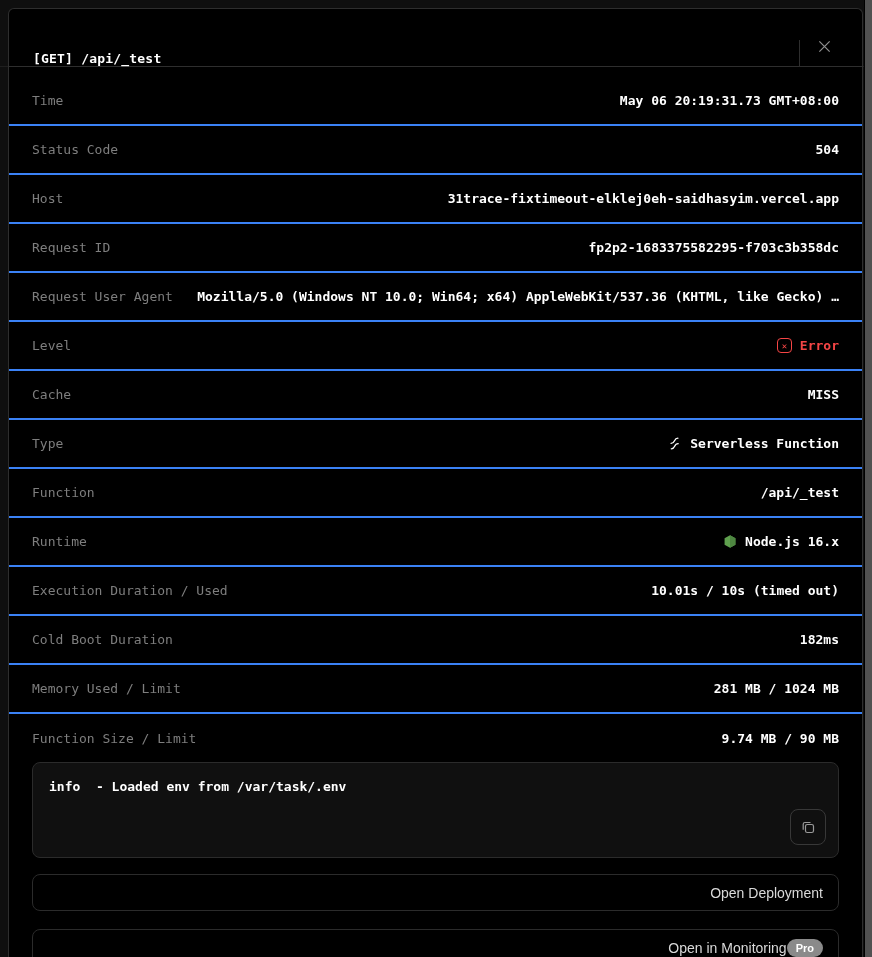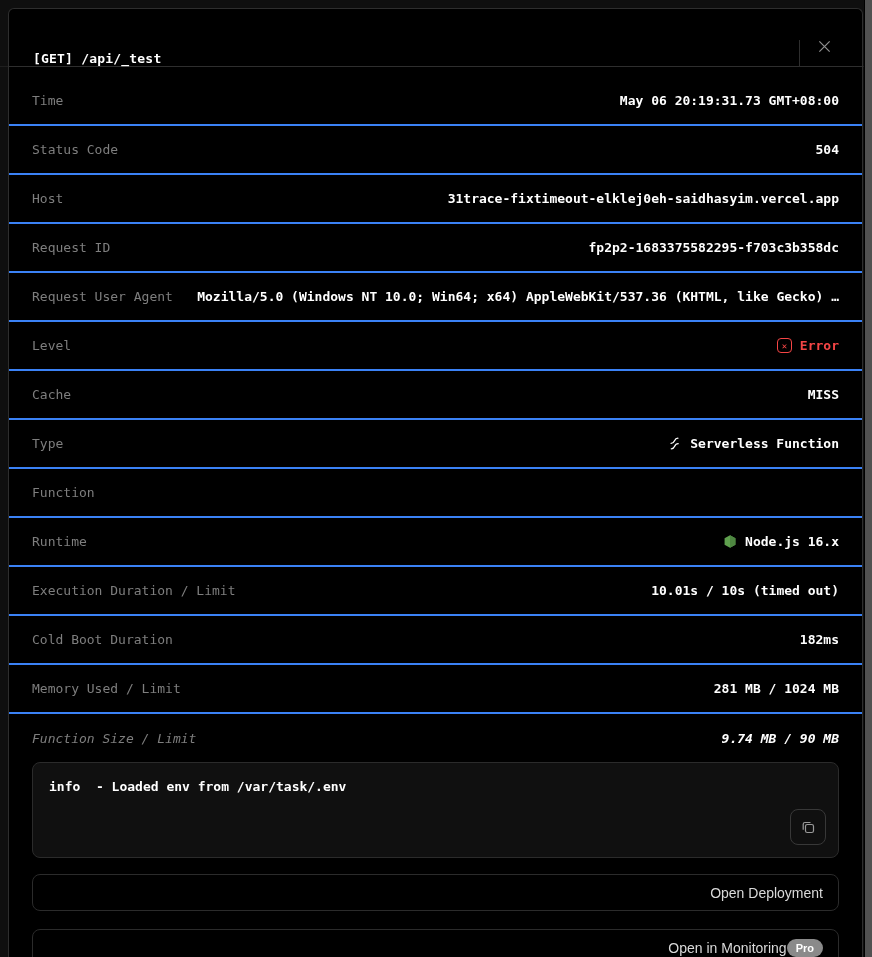--- a/index.html
+++ b/index.html
@@ -42,21 +42,21 @@
   .close-btn svg { stroke: #8f8f8f; }
 
   
   .details { padding-top: 10px; }
   .row {
     height: 49px;
     display: flex; align-items: center;
     padding: 0 23px;
     border-bottom: 2px solid #3b82f6;
   }
-  .row:last-child { border-bottom: none; height: 48px; font-style: italic; }
+  .row:last-child { border-bottom: none; height: 48px; }
   .row .label { color: #7e7e7e; font-size: 13px; white-space: nowrap; }
   .row .value {
     flex: 1;
     display: flex; align-items: flex-start; justify-content: flex-end;
     color: #fff; font-size: 13px; font-weight: bold;
     white-space: nowrap; overflow: hidden; margin-left: 14px;
   }
   .row .value .vtext { overflow: hidden; text-overflow: clip; white-space: pre; }
   .vicon { display: inline-flex; align-items: center; margin-right: 8px; flex: none; }
   .value.error { color: var(--error, #f54545); }
@@ -186,35 +186,38 @@
             <svg width="15" height="15" viewBox="0 0 16 16" fill="none" stroke="#fff" stroke-width="1.4" stroke-linecap="round">
               <path d="M11.6 2.3 C6.8 2.3 9.3 7.8 4.3 7.8"></path>
               <path d="M4.6 13.7 C9.4 13.7 6.9 8.2 11.9 8.2"></path>
             </svg>
           </span>
           <span class="vtext">Serverless Function</span>
         </span>
       </div>
       <div class="row">
         <span class="label">Function</span>
+        <span class="value">
+          <span class="vtext">/api/_test</span>
+        </span>
       </div>
       <div class="row">
         <span class="label">Runtime</span>
         <span class="value">
           <span class="vicon">
             <svg width="14" height="15" viewBox="0 0 16 16">
               <path d="M8 0.8 L14.2 4.4 V11.6 L8 15.2 L1.8 11.6 V4.4 Z" fill="#5fa04e"></path>
               <path d="M8 0.8 L14.2 4.4 V11.6 L8 15.2 Z" fill="#4e8741"></path>
             </svg>
           </span>
           <span class="vtext">Node.js 16.x</span>
         </span>
       </div>
       <div class="row">
-        <span class="label">Execution Duration / Limit</span>
+        <span class="label">Execution Duration / Used</span>
         <span class="value">
           <span class="vtext">10.01s / 10s (timed out)</span>
         </span>
       </div>
       <div class="row">
         <span class="label">Cold Boot Duration</span>
         <span class="value">
           <span class="vtext">182ms</span>
         </span>
       </div>

